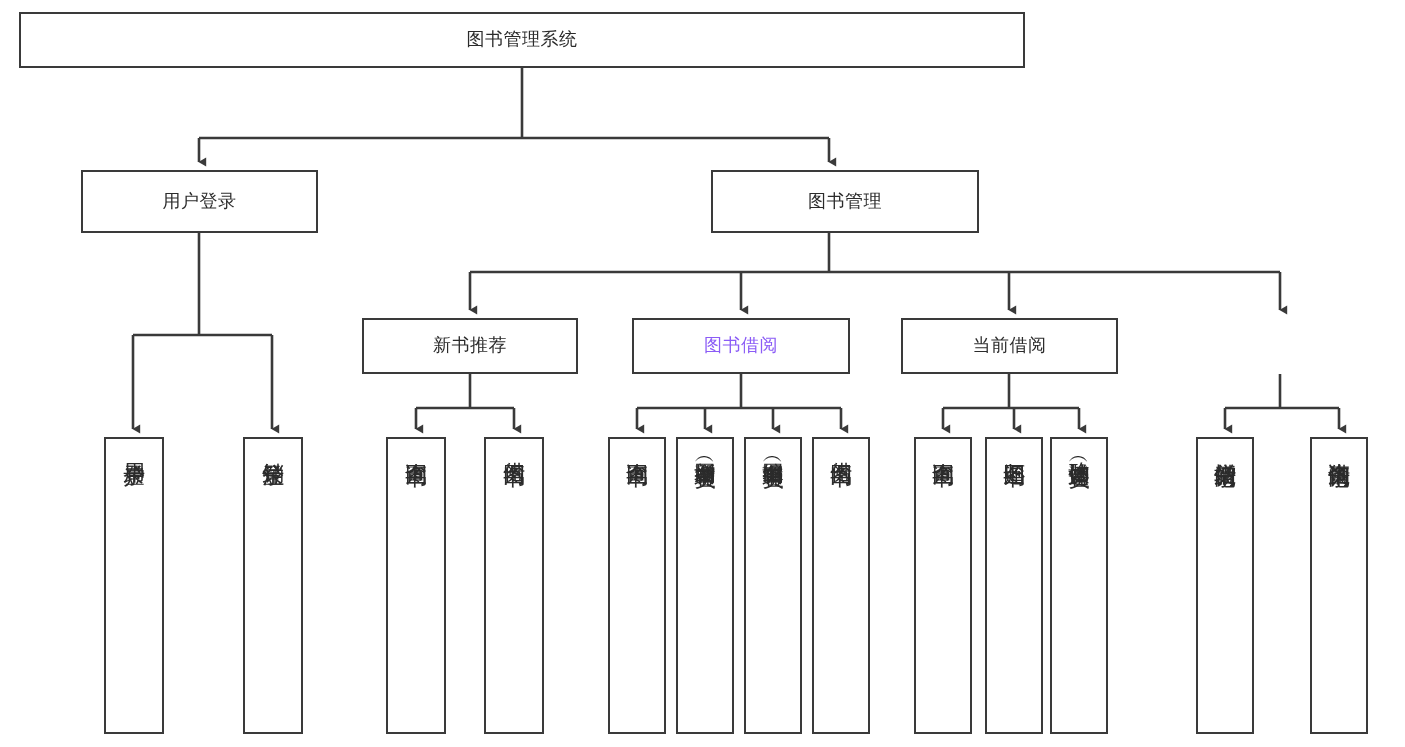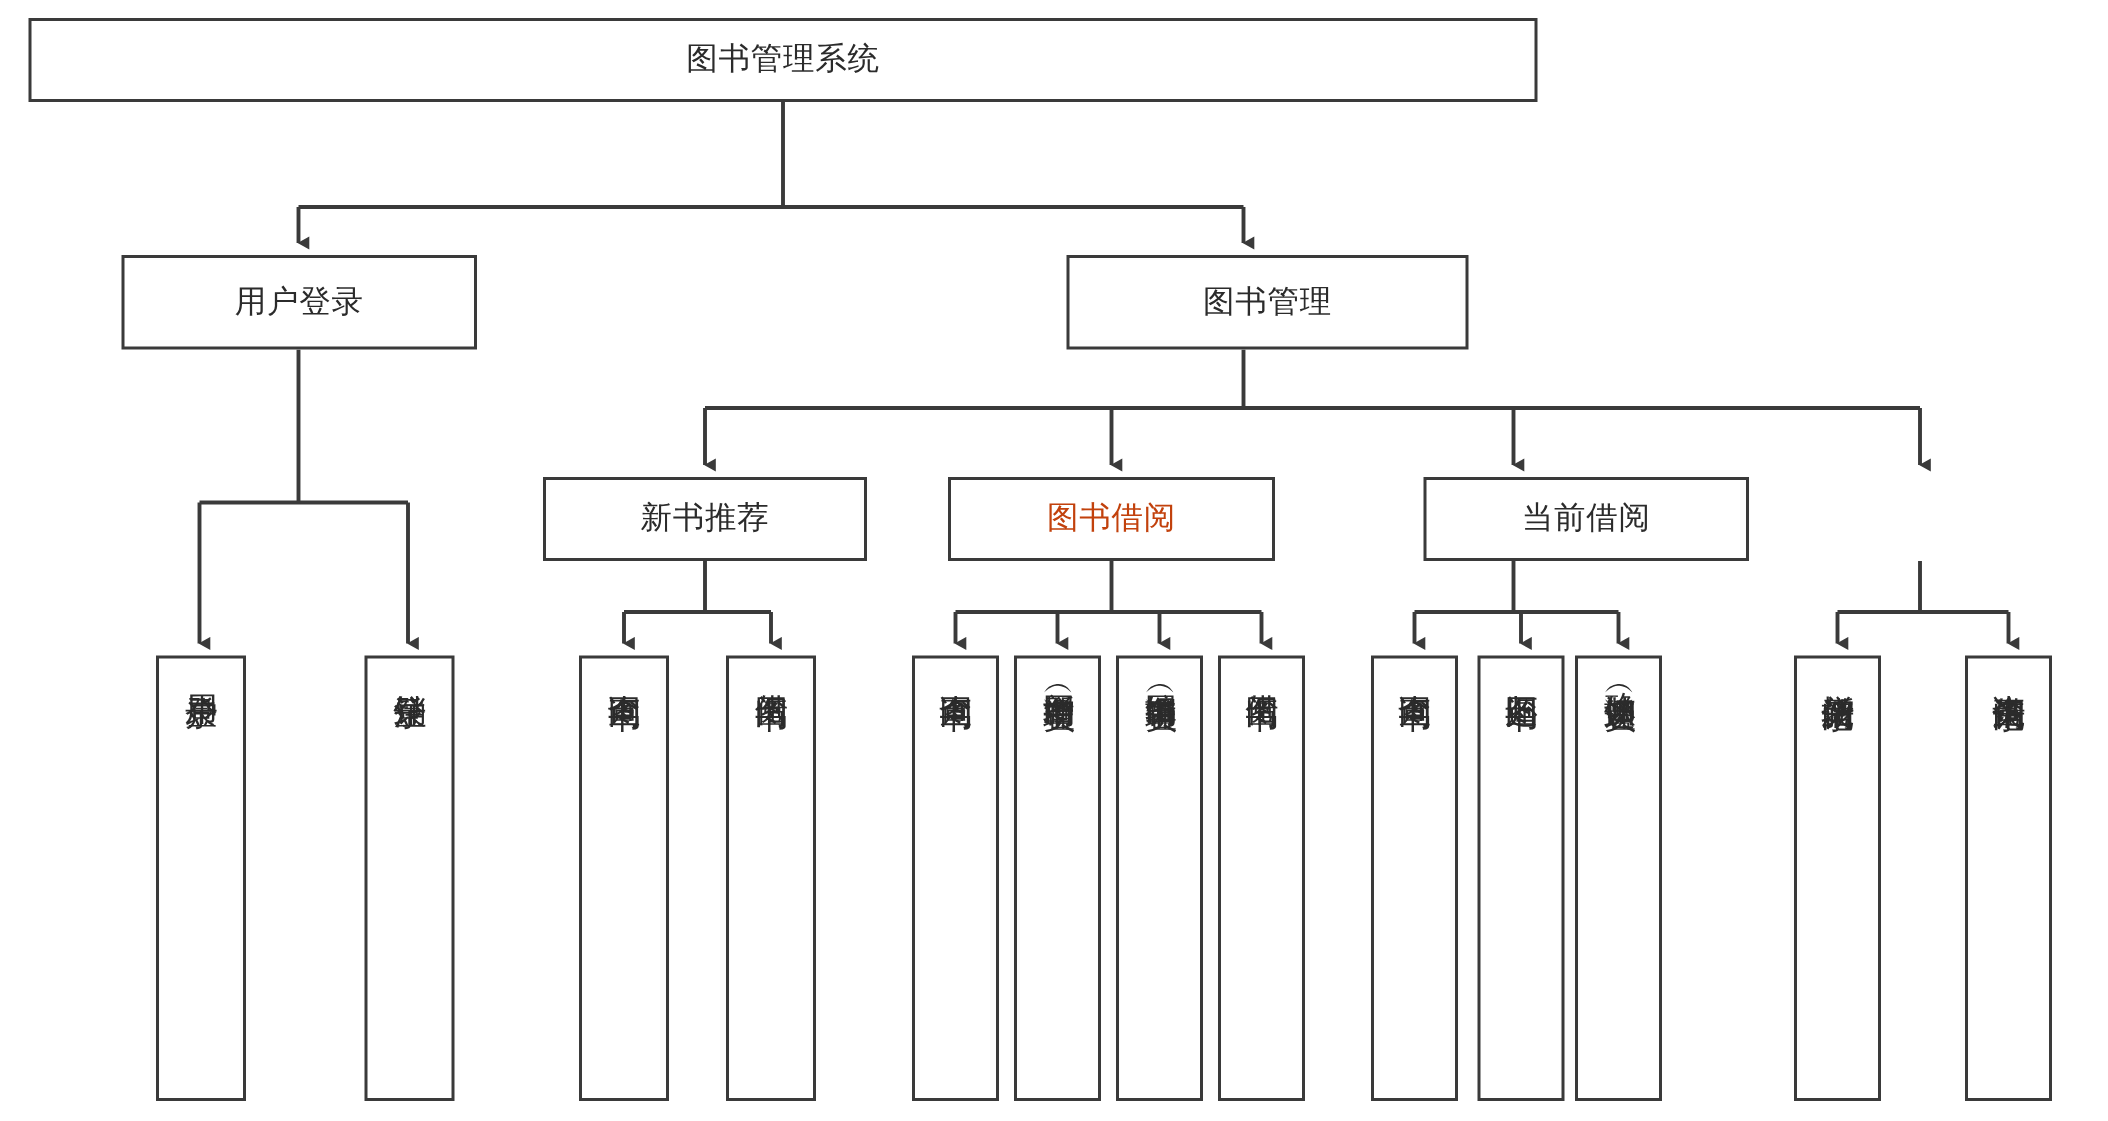--- a/index.html
+++ b/index.html
@@ -37,21 +37,21 @@
     overflow: hidden;
   }
   .node .label {
     color: #2b2b2b;
     text-align: center;
     line-height: 1.22;
     white-space: nowrap;
     letter-spacing: 0.5px;
   }
   .node.horizontal .label {
-    font-size: 21px;
+    font-size: 18px;
   }
   .node.vertical {
     align-items: flex-start;
     justify-content: center;
     padding-top: 6px;
   }
   .node.vertical .label {
     writing-mode: vertical-rl;
     text-orientation: upright;
     font-size: 22px;
@@ -137,23 +137,23 @@
     <span class="label" style="color: rgb(43, 43, 43);">用户登录</span>
   </div>
   <div class="node horizontal" style="left: 711px; top: 170px; width: 268px; height: 63px; border-color: rgb(58, 58, 58); background: rgb(255, 255, 255);">
     <span class="label" style="color: rgb(43, 43, 43);">图书管理</span>
   </div>
 
   <div class="node horizontal" style="left: 362px; top: 318px; width: 216px; height: 56px; border-color: rgb(58, 58, 58); background: rgb(255, 255, 255);">
     <span class="label" style="color: rgb(43, 43, 43);">新书推荐</span>
   </div>
   <div class="node horizontal" style="left: 632px; top: 318px; width: 218px; height: 56px; border-color: rgb(58, 58, 58); background: rgb(255, 255, 255);">
-    <span class="label" style="color: #c2410c;">图书借阅</span>
+    <span class="label" style="color: #8b5cf6;">图书借阅</span>
   </div>
-  <div class="node horizontal" style="left: 901px; top: 318px; width: 217px; height: 56px; border-color: rgb(58, 58, 58); background: rgb(255, 255, 255); margin-left: 48px;">
+  <div class="node horizontal" style="left: 901px; top: 318px; width: 217px; height: 56px; border-color: rgb(58, 58, 58); background: rgb(255, 255, 255);">
     <span class="label" style="color: rgb(43, 43, 43);">当前借阅</span>
   </div>
 
   <div class="node vertical" style="left: 104px; top: 437px; width: 60px; height: 297px; border-color: rgb(58, 58, 58); background: rgb(255, 255, 255);">
     <span class="label" style="color: rgb(43, 43, 43);">用户登录</span>
   </div>
   <div class="node vertical" style="left: 243px; top: 437px; width: 60px; height: 297px; border-color: rgb(58, 58, 58); background: rgb(255, 255, 255);">
     <span class="label" style="color: rgb(43, 43, 43);">注销登录</span>
   </div>
   <div class="node vertical" style="left: 386px; top: 437px; width: 60px; height: 297px; border-color: rgb(58, 58, 58); background: rgb(255, 255, 255);">

